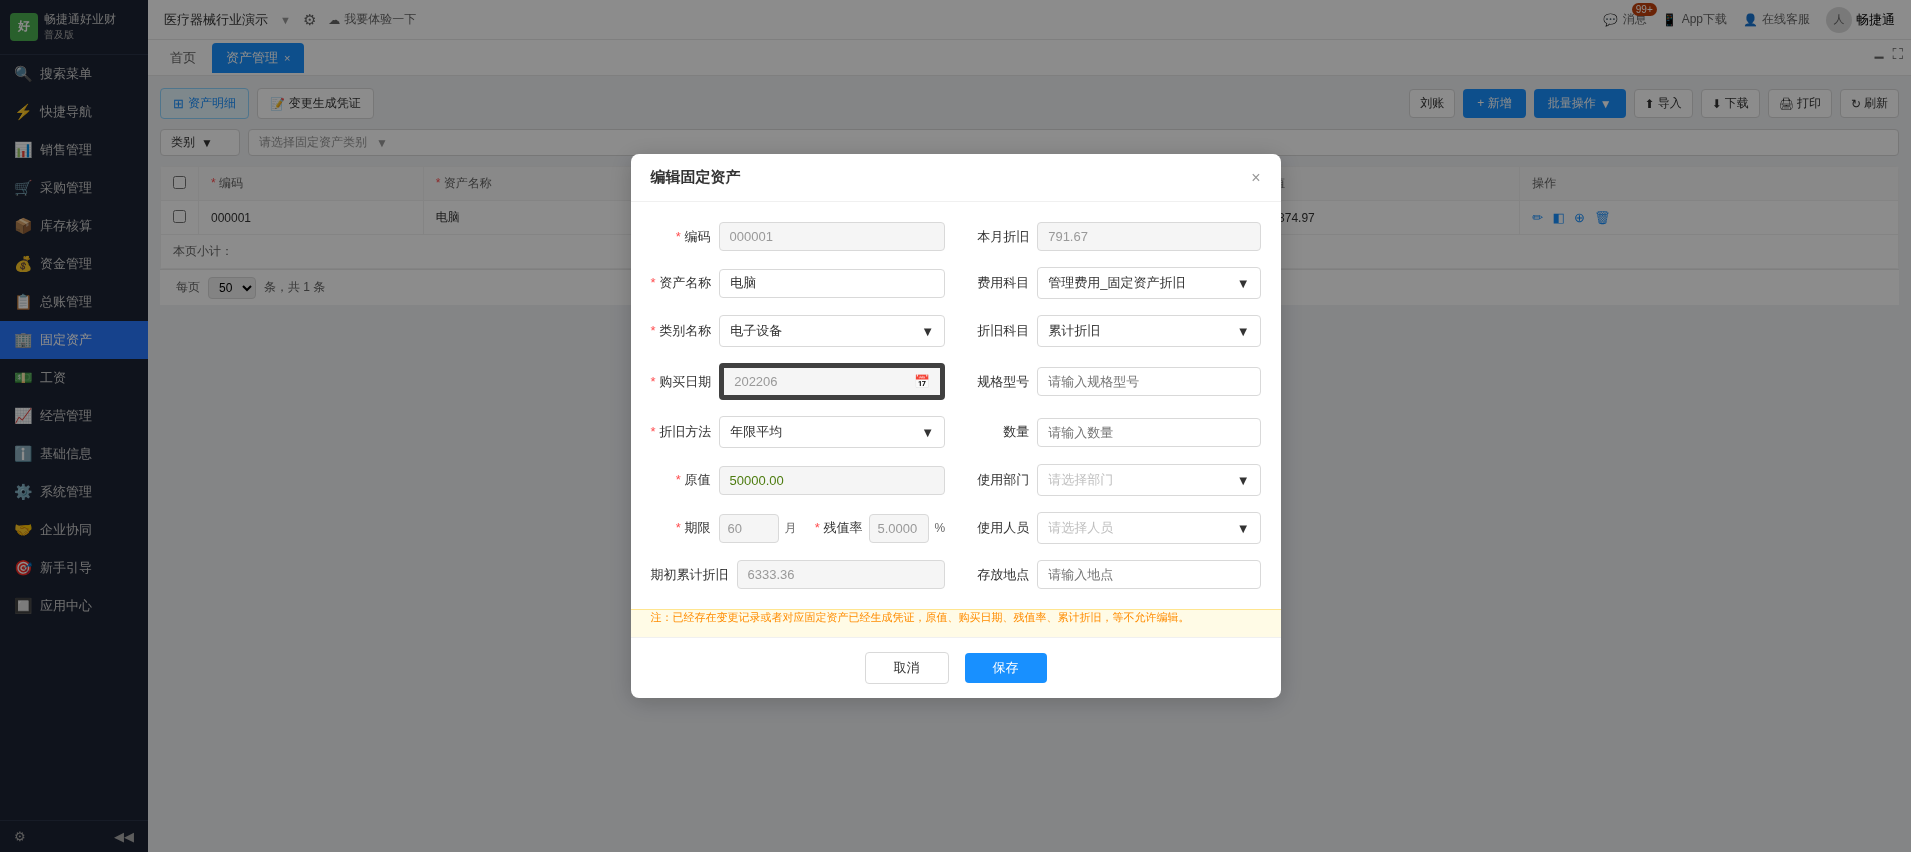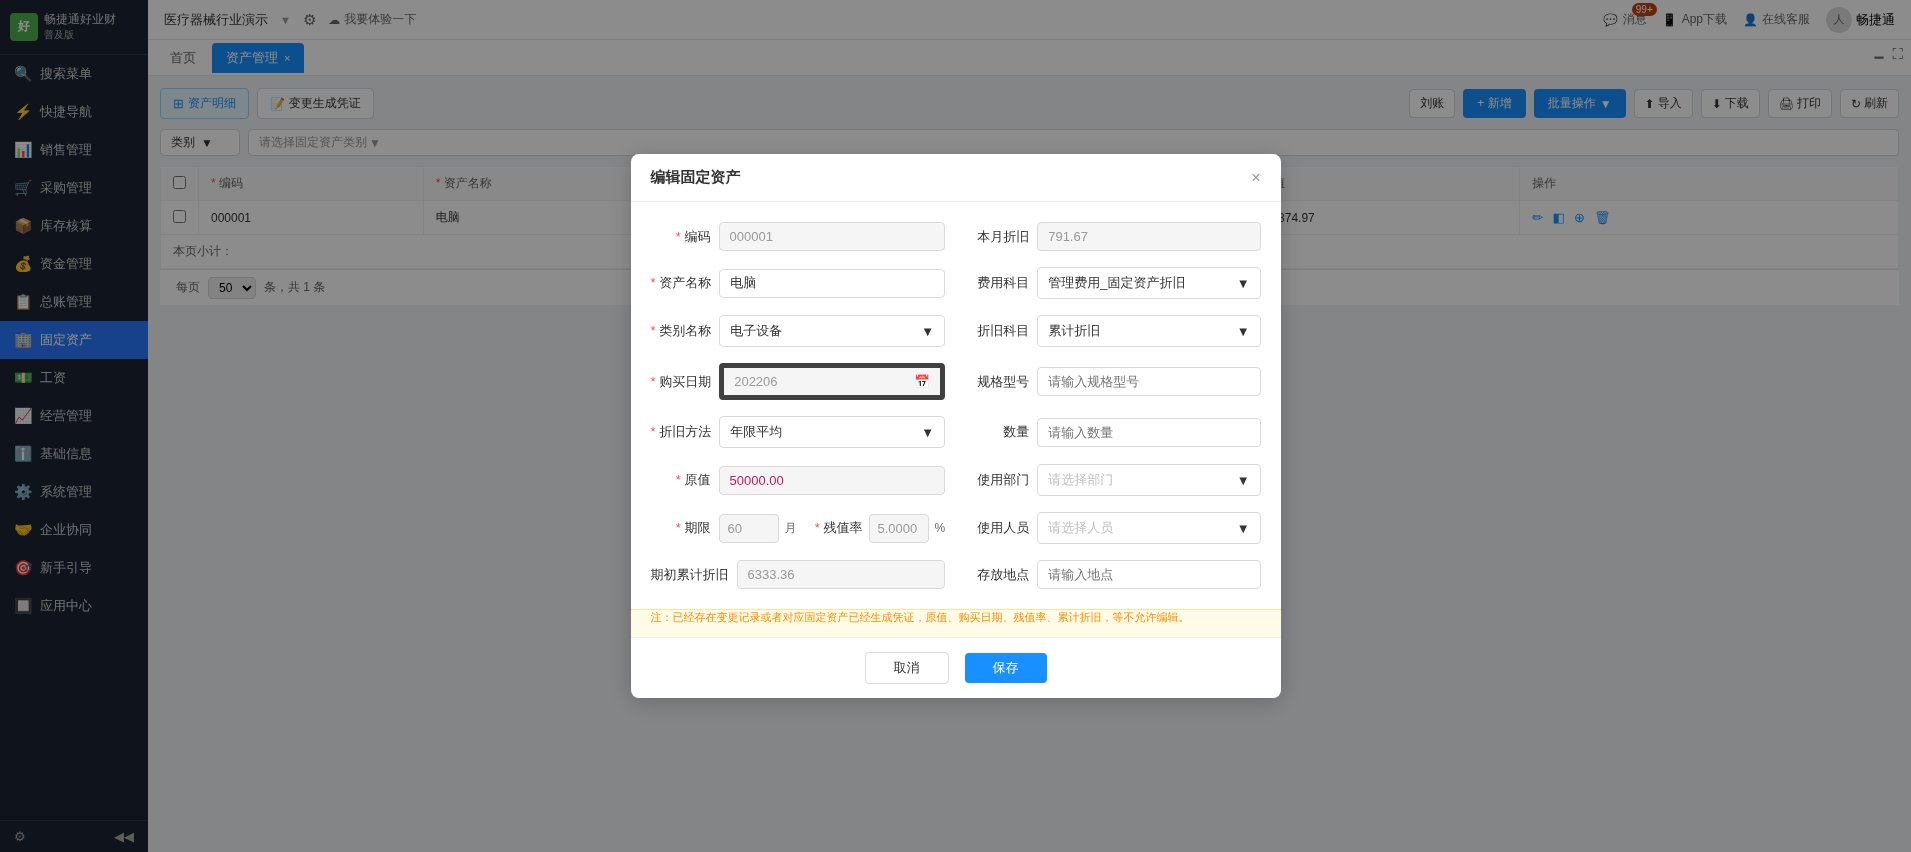--- a/index.html
+++ b/index.html
@@ -55,21 +55,21 @@
     .toolbar-tab-icon { font-size: 13px; }
     .toolbar-btn-outline { display: flex; align-items: center; gap: 4px; padding: 6px 12px; border: 1px solid #d9d9d9; border-radius: 4px; background: #fff; color: #333; cursor: pointer; font-size: 12px; }
     .toolbar-right { margin-left: auto; display: flex; align-items: center; gap: 8px; }
     .btn-primary { background: #1890ff; color: #fff; border: none; border-radius: 4px; padding: 6px 14px; cursor: pointer; font-size: 12px; display: flex; align-items: center; gap: 4px; }
     .btn-dropdown { background: #1890ff; color: #fff; border: none; border-radius: 4px; padding: 6px 14px; cursor: pointer; font-size: 12px; display: flex; align-items: center; gap: 4px; }
     .btn-icon-outline { background: #fff; color: #333; border: 1px solid #d9d9d9; border-radius: 4px; padding: 5px 10px; cursor: pointer; font-size: 12px; display: flex; align-items: center; gap: 3px; }
 
     
     .filter-row { display: flex; align-items: center; gap: 8px; margin-bottom: 10px; }
     .filter-select { border: 1px solid #d9d9d9; border-radius: 4px; padding: 4px 10px; font-size: 12px; background: #fff; display: flex; align-items: center; gap: 6px; cursor: pointer; color: #333; min-width: 80px; }
-    .filter-select-wide { min-width: 200px; border: 1px solid #d9d9d9; border-radius: 4px; padding: 4px 10px; font-size: 12px; background: #fff; display: flex; align-items: center; gap: 2px; cursor: pointer; color: #999; flex: 1; }
+    .filter-select-wide { min-width: 200px; border: 1px solid #d9d9d9; border-radius: 4px; padding: 4px 10px; font-size: 12px; background: #fff; display: flex; align-items: center; gap: 9px; cursor: pointer; color: #999; flex: 1; }
 
     
     .data-table { width: 100%; border-collapse: collapse; background: #fff; border-radius: 4px; overflow: hidden; font-size: 12px; }
     .data-table th { background: #fafafa; border: 1px solid #f0f0f0; padding: 8px 12px; text-align: left; color: #666; font-weight: 500; white-space: nowrap; }
     .data-table td { border: 1px solid #f0f0f0; padding: 8px 12px; color: #333; }
     .required-star { color: #ff4d4f; }
     .table-action-btn { color: #1890ff; cursor: pointer; margin-right: 6px; font-size: 13px; }
 
     
     .bottom-bar { height: 36px; background: #fff; border-top: 1px solid #e8e8e8; display: flex; align-items: center; padding: 0 16px; gap: 8px; font-size: 12px; color: #666; }
@@ -401,21 +401,21 @@
         </div>
       </div>
 
       <div class="form-row">
         <span class="form-label">数量</span>
         <input type="text" class="form-input" placeholder="请输入数量" style="">
       </div>
 
       <div class="form-row">
         <span class="form-label form-label-required">原值</span>
-        <input type="text" class="form-input" style="background: rgb(245, 245, 245); color: #be185d;" readonly="" value="50000.00">
+        <input type="text" class="form-input" style="background: rgb(245, 245, 245); color: #4d7c0f;" readonly="" value="50000.00">
       </div>
 
       <div class="form-row">
         <span class="form-label">使用部门</span>
         <div class="form-select">
           <span class="form-select-placeholder">请选择部门</span>
           <span>▼</span>
         </div>
       </div>
 

